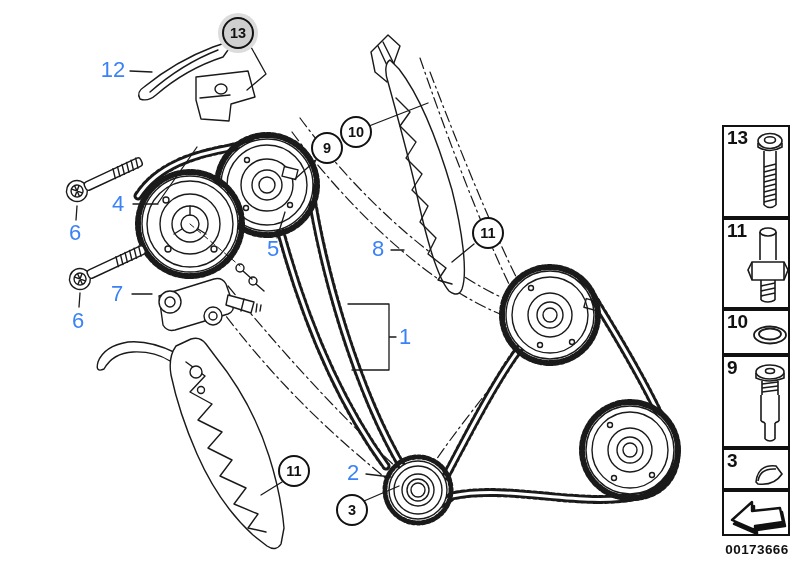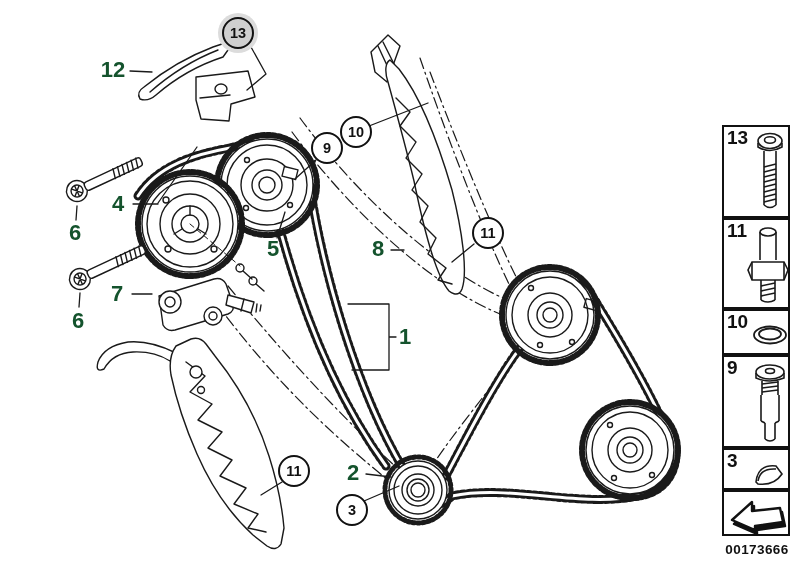--- a/index.html
+++ b/index.html
@@ -3,21 +3,21 @@
 <meta charset="utf-8">
 <style>
   html,body{margin:0;padding:0;background:#fff;}
   #stage{
     position:relative;width:799px;height:565px;background:#fff;overflow:hidden;
     font-family:"Liberation Sans",sans-serif;color:#111;
   }
   #art{position:absolute;left:0;top:0;}
   .label{
     position:absolute;transform:translate(-50%,-50%);
-    font-weight:bold;font-size:22px;line-height:1;color:#14532d;cursor:pointer;
+    font-weight:normal;font-size:22px;line-height:1;color:#3b82f6;cursor:pointer;
     user-select:none;
   }
   .callout{
     position:absolute;width:28px;height:28px;transform:translate(-50%,-50%);
     border:2.4px solid #111;border-radius:50%;background:#fff;
     display:flex;align-items:center;justify-content:center;
     font-weight:bold;font-size:14.5px;line-height:1;cursor:pointer;user-select:none;
   }
   .callout.hl{background:#cfcfcf;box-shadow:0 0 0 4px #dcdcdc;}
   .sbox{

